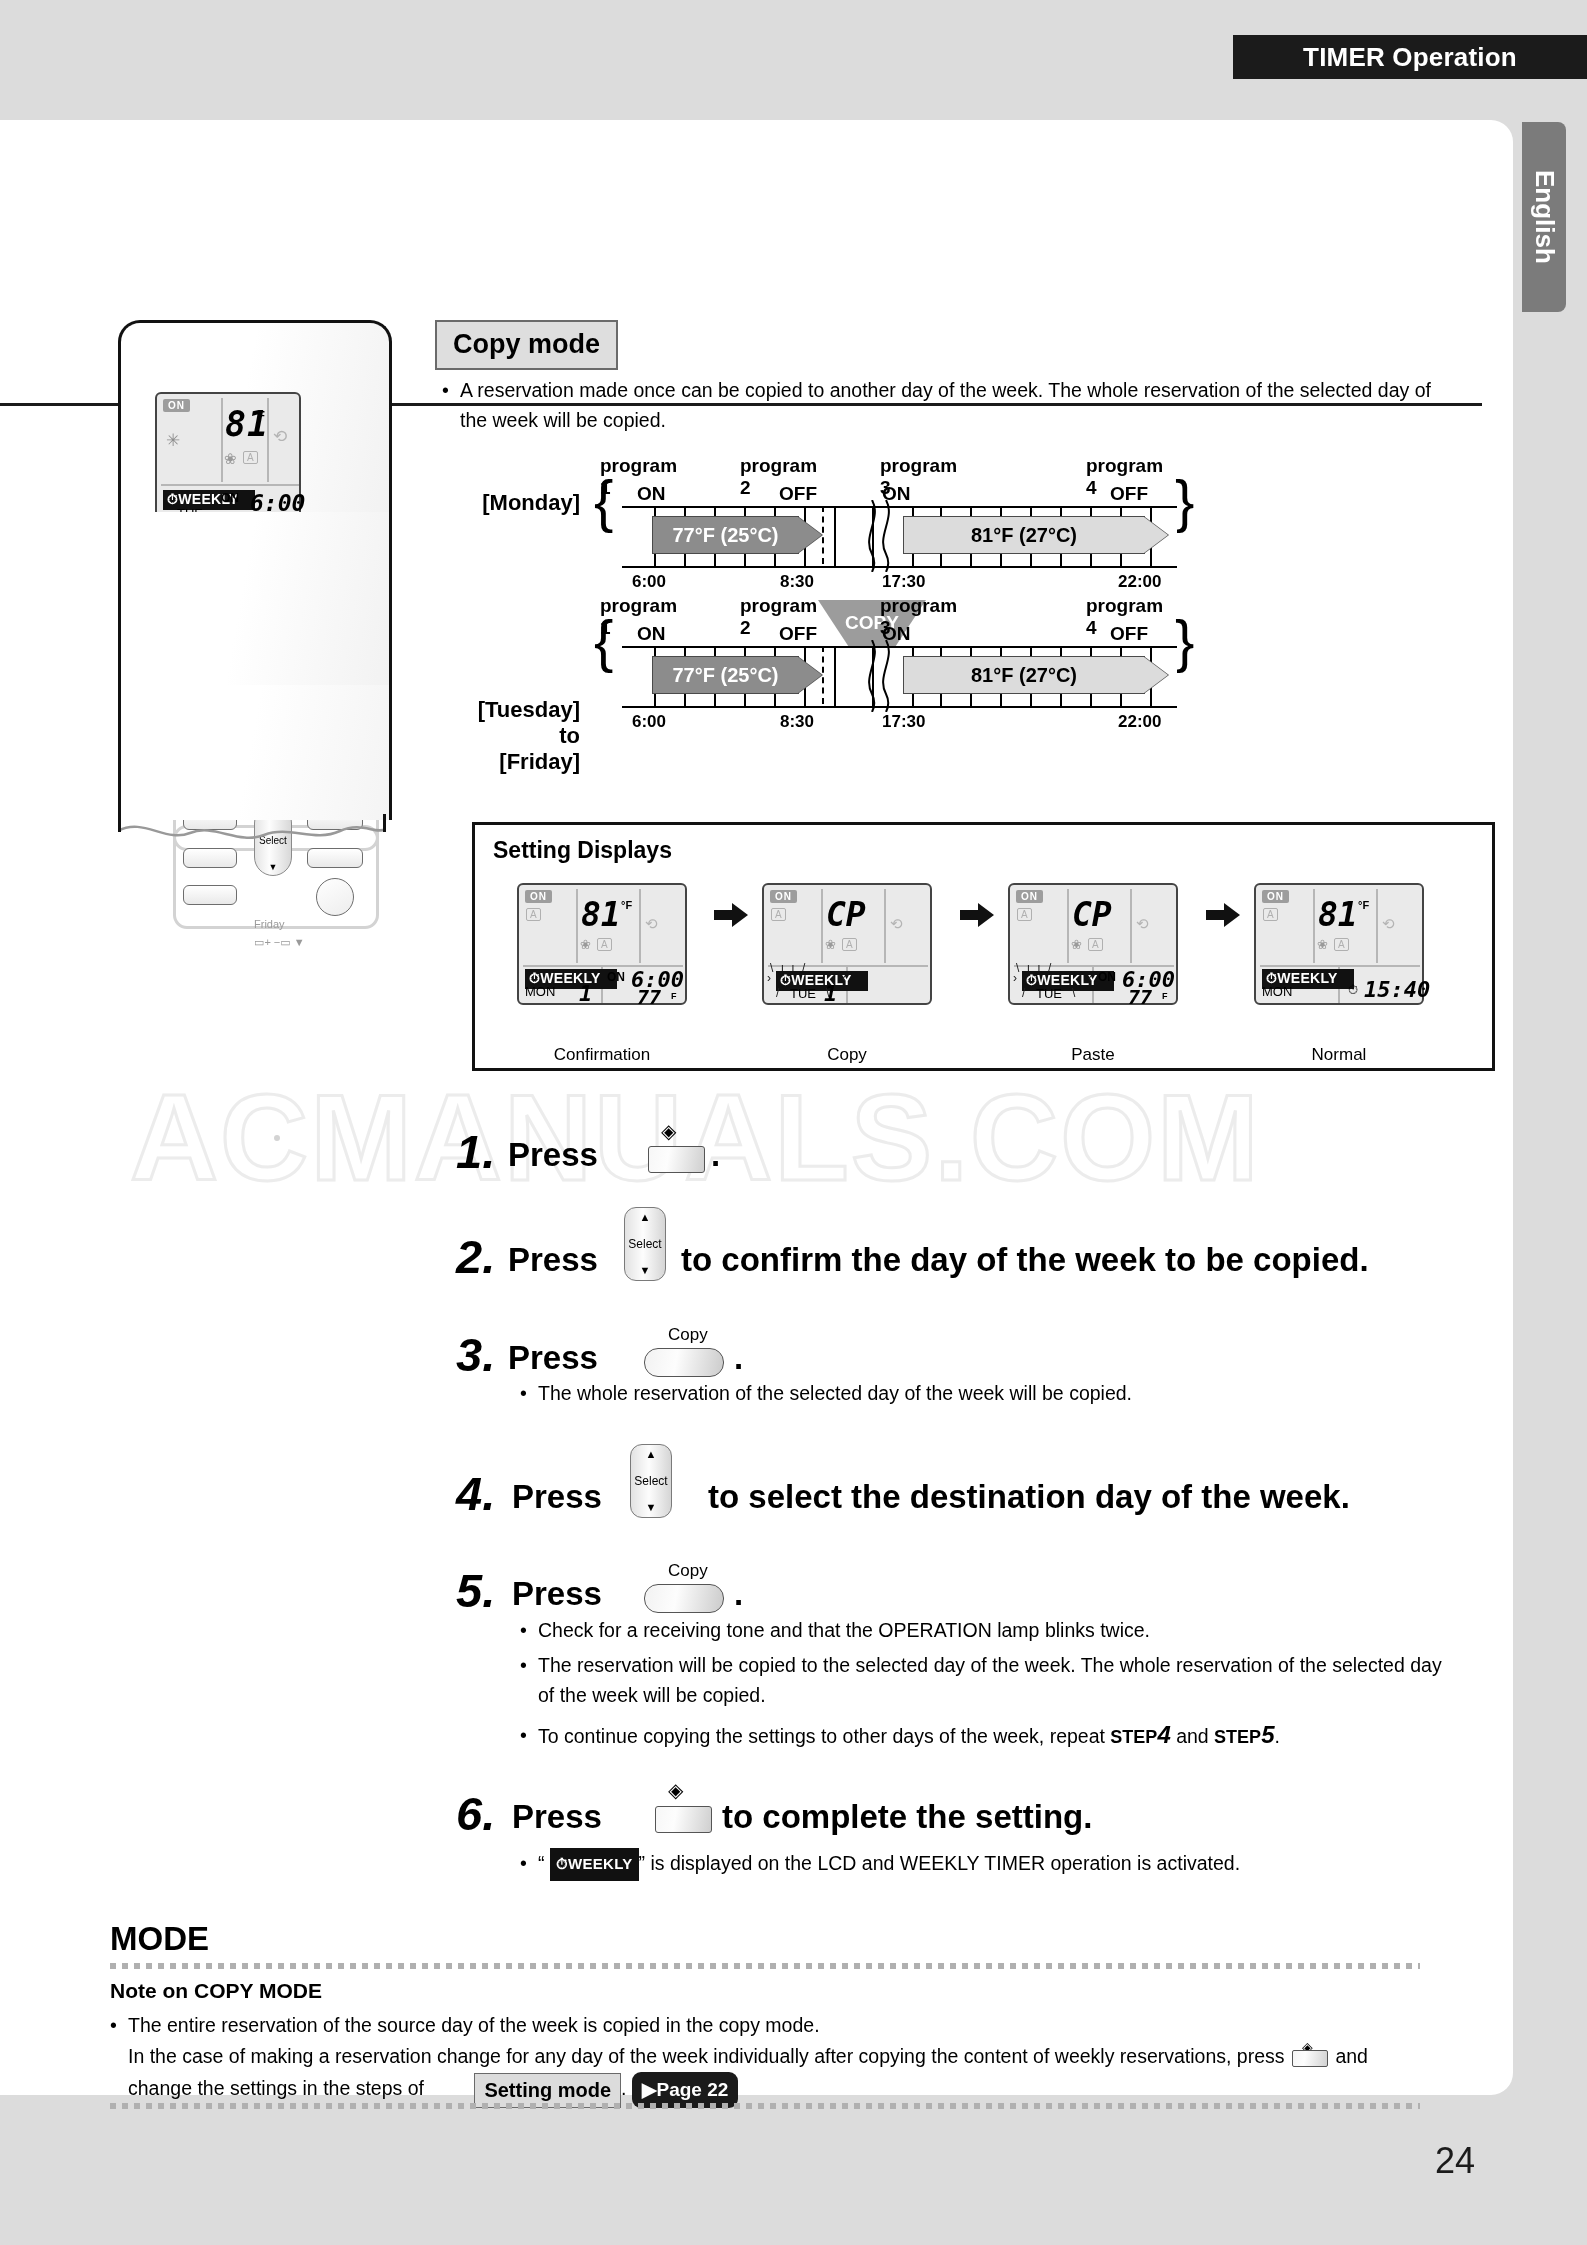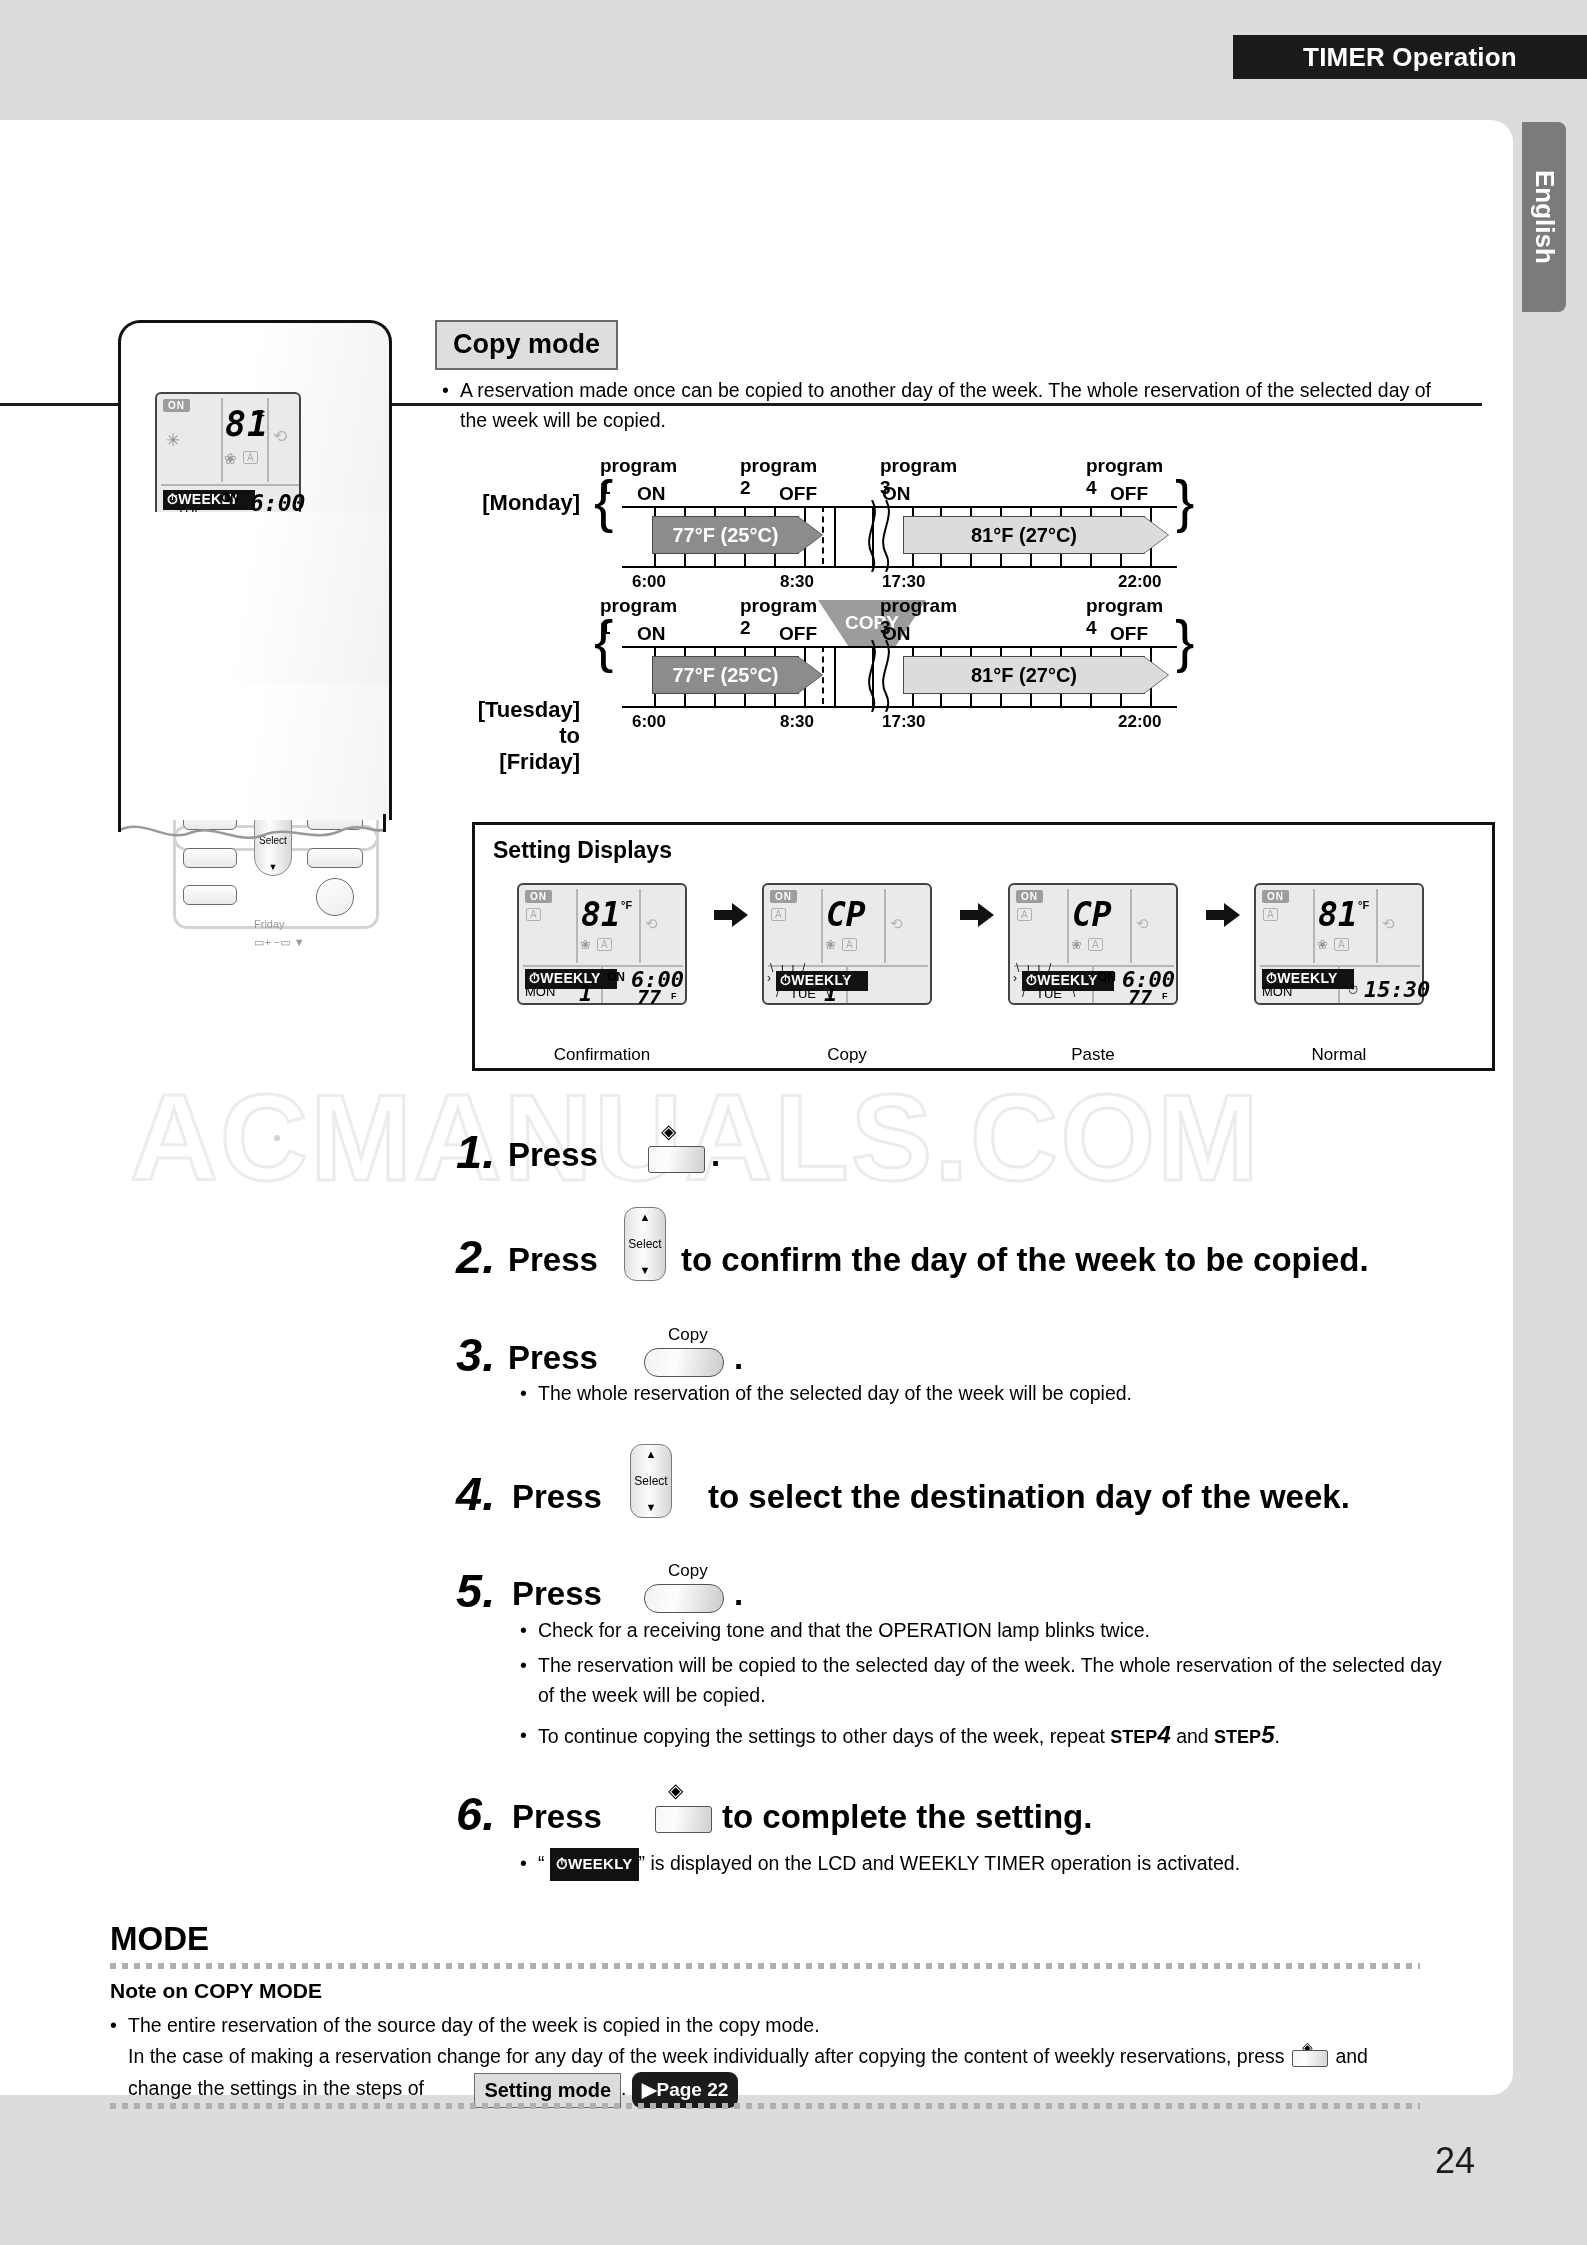--- a/index.html
+++ b/index.html
@@ -545,21 +545,21 @@
       <div class="seg" style="position:absolute;left:62px;top:10px;font-size:33px;">81</div>
       <div class="degf" style="left:102px;top:14px;font-size:11px;">°<span>F</span></div>
       <div class="fanicon" style="left:61px;top:52px;font-size:13px;">❀</div>
       <div class="a-chip" style="left:78px;top:53px;">A</div>
       <div class="swingicon" style="left:126px;top:30px;font-size:15px;">⟲</div>
       <div class="weekly-chip" style="left:6px;top:84px;">
         <span>⏱</span><span>WEEKLY</span>
       </div>
       <div class="daytxt" style="left:6px;top:99px;">MON</div>
       <div class="clockglyph" style="left:92px;top:97px;">⏱</div>
-      <div class="seg" style="position:absolute;left:108px;top:92px;font-size:22px;">15:30</div>
+      <div class="seg" style="position:absolute;left:108px;top:92px;font-size:22px;">15:40</div>
     </div>
     <div class="sd-cap">Normal</div>
   </div>
 </div>
 
 <div class="step">
   <div class="step-num" style="left:456px;top:1124px;">1.</div>
   <div class="step-txt" style="left:508px;top:1136px;">Press</div>
   <div style="position:absolute;left:661px;top:1119px;font-size:20px;">◈</div>
   <div class="btn-flat" style="left:648px;top:1146px;"></div>

